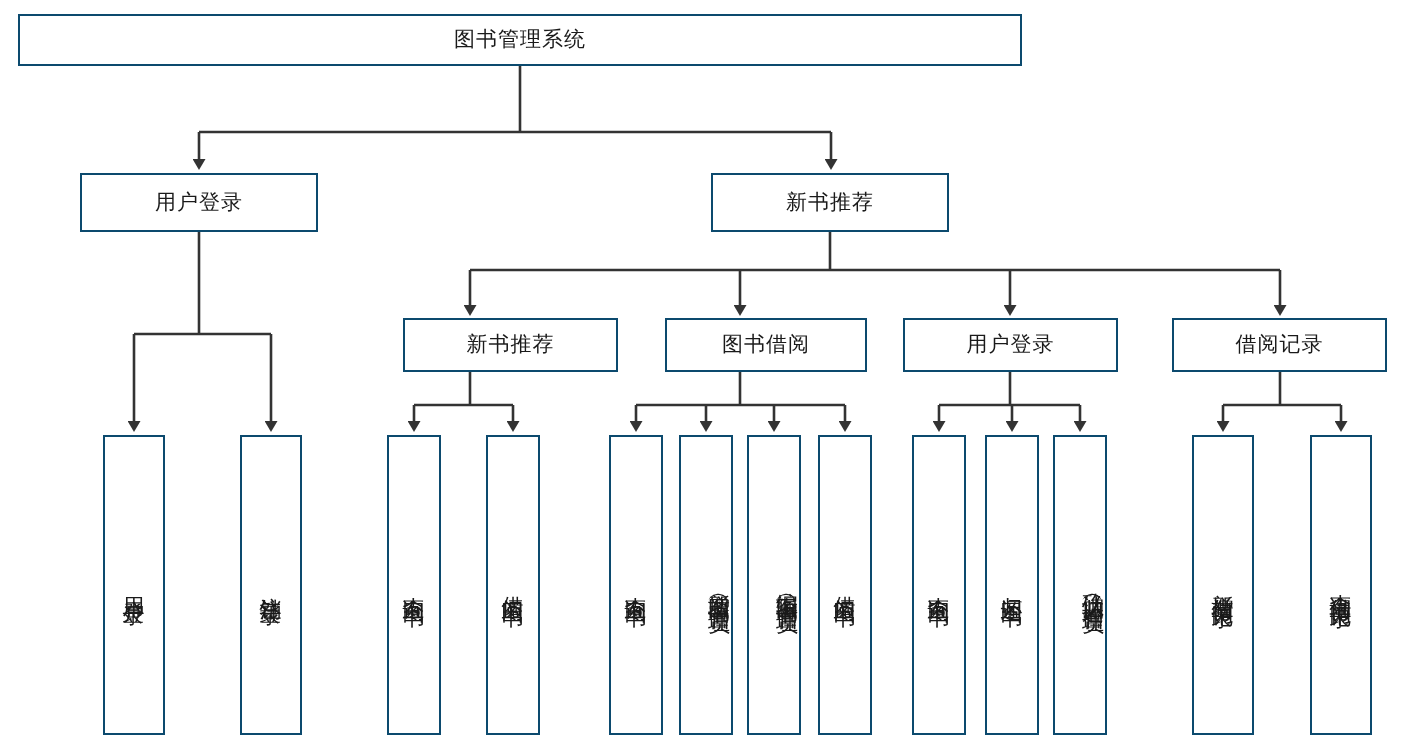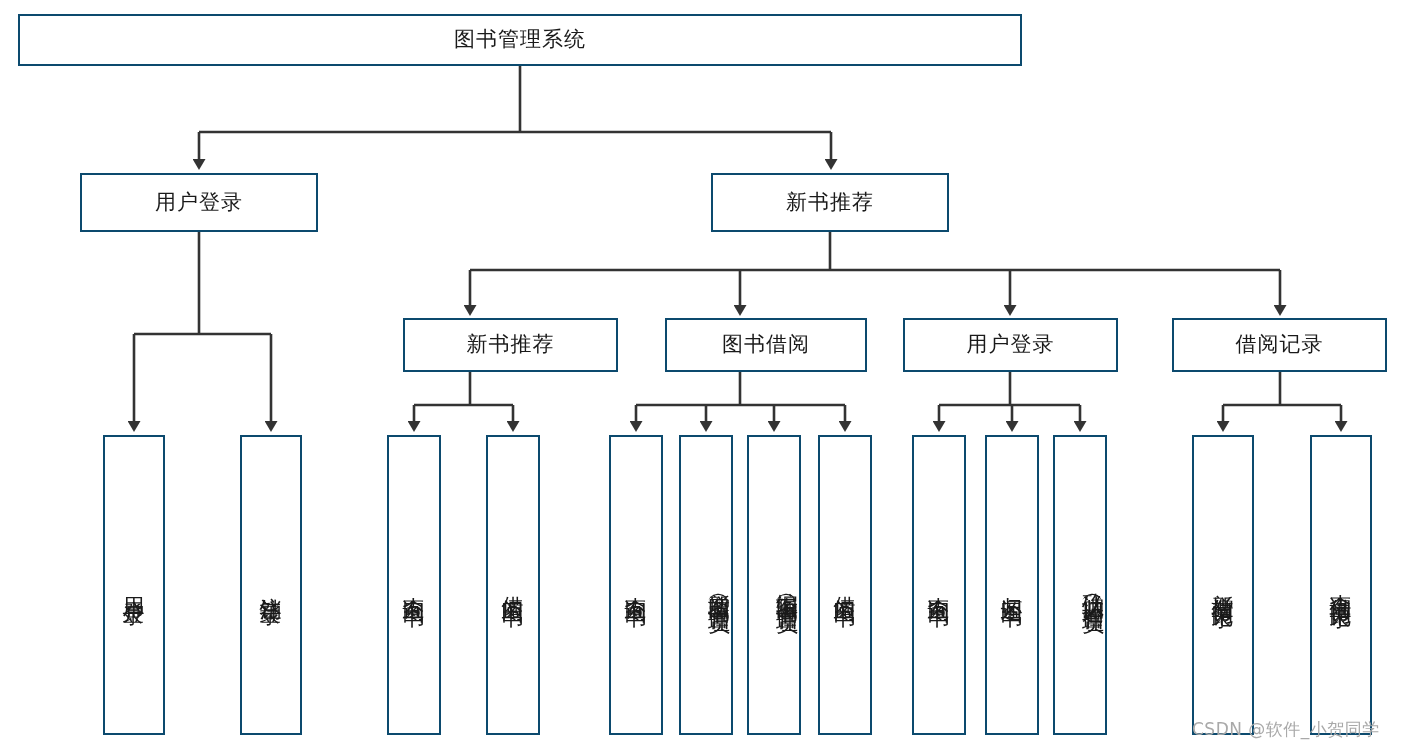--- a/index.html
+++ b/index.html
@@ -187,15 +187,14 @@
     <span class="vtxt">确认归还（管理员）</span>
   </div>
 
   <div class="node vert vcenter" style="left:1192px; top:435px; width:62px; height:300px;">
     <span class="vtxt">新增借阅记录</span>
   </div>
   <div class="node vert vcenter" style="left:1310px; top:435px; width:62px; height:300px;">
     <span class="vtxt">查询借阅记录</span>
   </div>
 
-  <div class="watermark" style="left:1192px; top:718px;">CSDN @软件_小贺同学</div>
 
 </div>
 
 </body></html>

